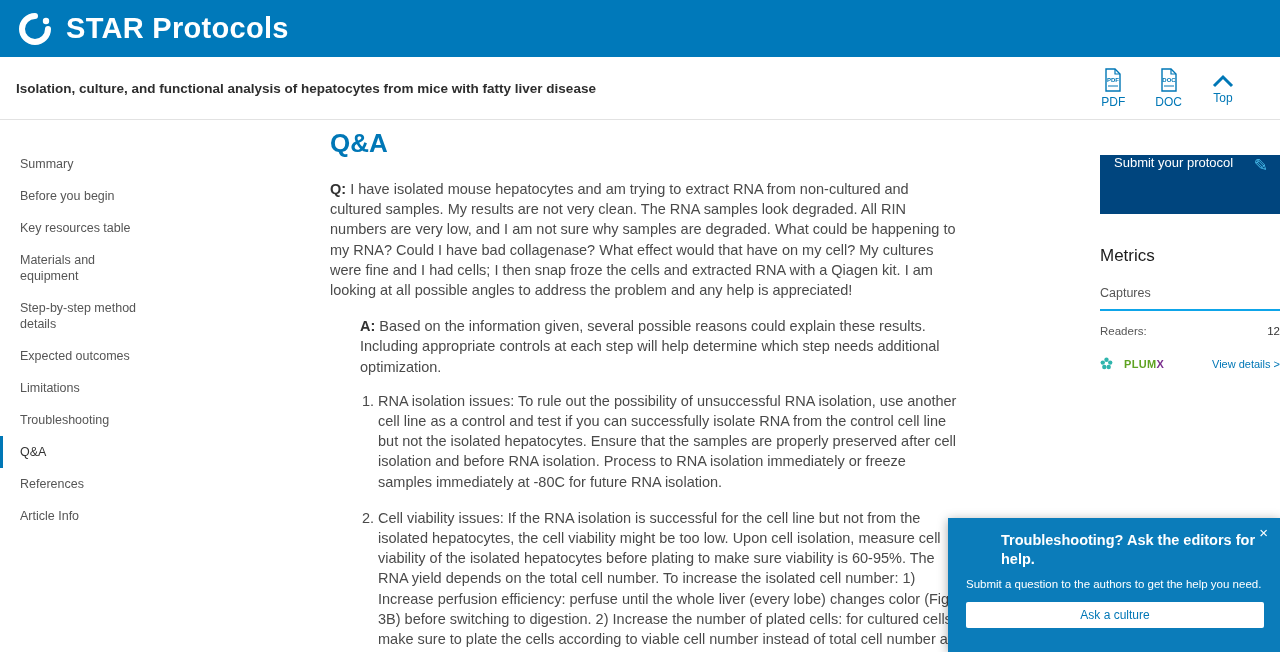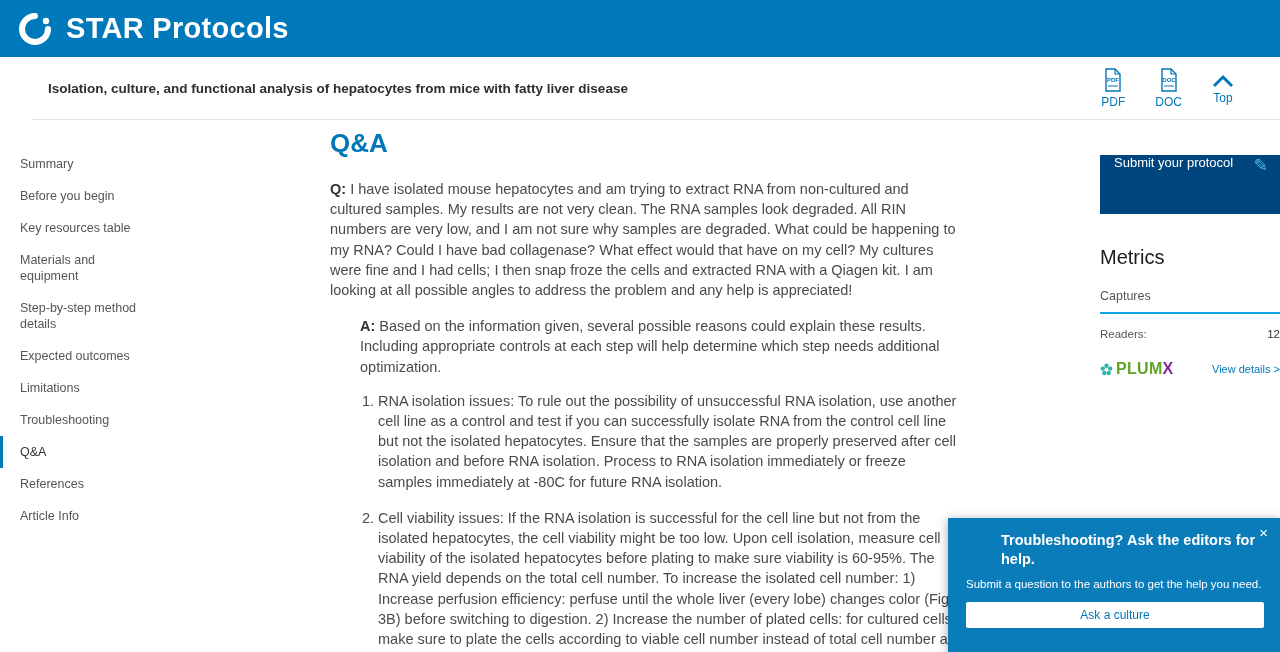--- a/index.html
+++ b/index.html
@@ -31,21 +31,20 @@
 
   
   .subheader {
     height:63px;
     background:#fff;
     border-bottom:1px solid #e2e2e2;
     display:flex;
     align-items:center;
     justify-content:space-between;
     padding:0 18px 0 16px;
-    margin-left:32px;
   }
   .article-title {
     font-size:13.5px;
     font-weight:bold;
     color:#2e2e2e;
     max-width:780px;
   }
   .doc-actions { display:flex; gap:30px; margin-right:28px; }
   .doc-action {
     display:flex;
@@ -125,21 +124,21 @@
     color:#fff;
     display:flex;
     justify-content:space-between;
     padding:0 12px 0 14px;
     font-size:13px;
     cursor:pointer;
   }
   .submit-icon { color:#49c0ef; font-size:17px; }
   .metrics-title {
     margin-top:32px;
-    font-size:20px;
+    font-size:17px;
     color:#1b1b1b;
     font-weight:500;
   }
   .captures {
     margin-top:20px;
     font-size:12.5px;
     color:#555;
     padding-bottom:9px;
     border-bottom:2px solid #0ea5e9;
   }
@@ -150,21 +149,21 @@
     font-size:11.5px;
     color:#555;
   }
   .readers-value { color:#333; }
   .plum-row {
     margin-top:20px;
     display:flex;
     justify-content:space-between;
     align-items:center;
   }
-  .plum-logo { display:flex; align-items:center; gap:3px; font-size:16px; font-weight:bold; }
+  .plum-logo { display:flex; align-items:center; gap:11px; font-size:11px; font-weight:bold; }
   .plum-word { color:#5fa322; letter-spacing:.3px; }
   .plum-x { color:#7a2e8e; }
   .view-details {
     color:#0077b6;
     font-size:11px;
     cursor:pointer;
   }
 
   
   .popup {

